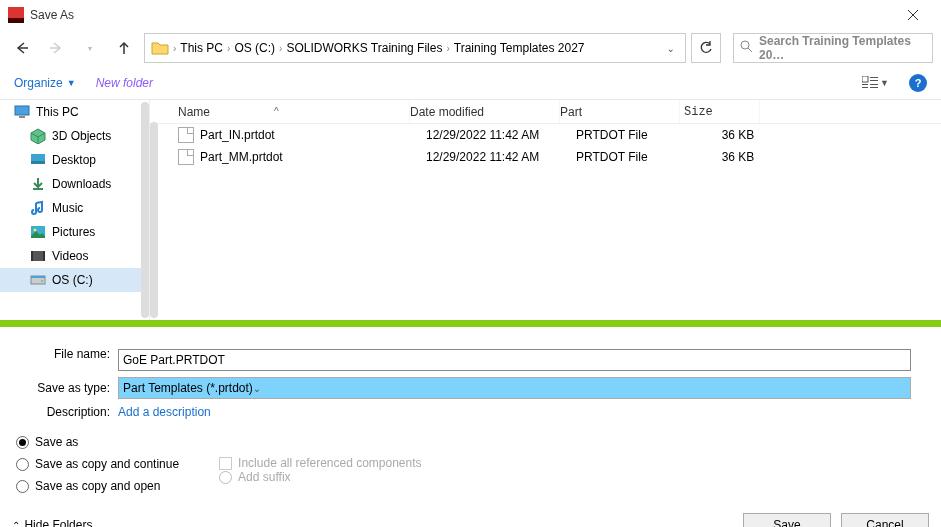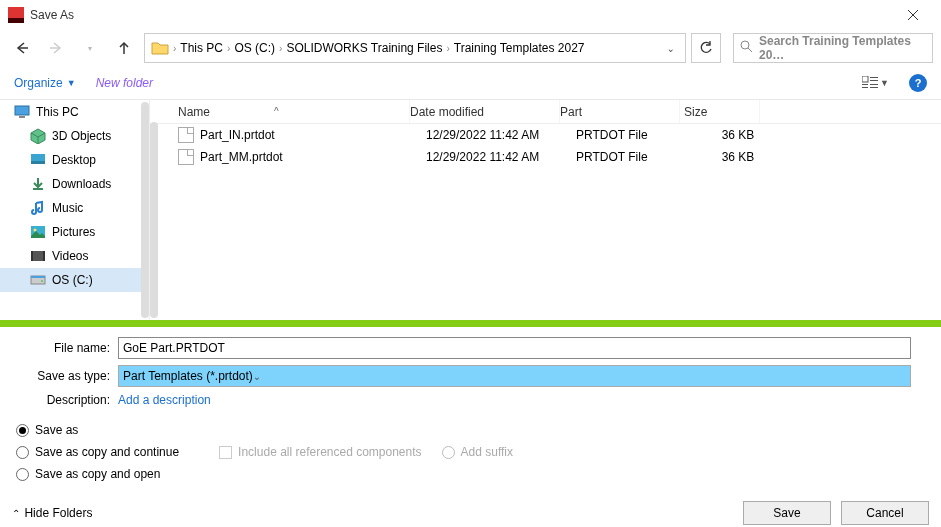--- a/index.html
+++ b/index.html
@@ -35,40 +35,40 @@
   .tree-item.sel { background: #d6e8f8; }
   .tree-item .ticon { width: 16px; height: 16px; display:flex; align-items:center; justify-content:center;}
   .filelist { flex: 1; position:relative;}
   .filelist::after { content:""; position:absolute; top:22px; bottom:2px; left:0; width:8px; background:#ddd; border-radius:4px;}
   .flhead { display: flex; height: 24px; border-bottom: 1px solid #eee; align-items:center; }
   .col-name { width: 260px; padding-left: 28px; display:flex; align-items:center; gap:4px;}
   .col-date { width: 150px; }
   .col-type { width: 120px; }
   .col-size { width: 80px; }
   .flhead > div { color:#333; border-right: 1px solid #f5f5f5; height:100%; display:flex; align-items:center;}
-  .flhead .col-size { justify-content:flex-start; padding-left: 4px;}
+  .flhead .col-size { justify-content:flex-start; padding-left: 4px; font-family: Liberation Mono, monospace;}
   .flhead .sort { color:#666; font-size:10px; margin-left:60px;}
   .flrow { display: flex; height: 22px; align-items: center; padding-left: 16px;}
   .flrow .col-name { padding-left: 12px; display:flex; align-items:center; gap:6px;}
   .flrow .col-size { text-align:center; padding-left: 4px;}
   .fileicon { width:16px; height:16px; border:1px solid #aaa; position:relative; background:#fff;}
   .fileicon::before { content:""; position:absolute; top:0; right:0; width:5px; height:5px; background:#fff; border-left:1px solid #aaa; border-bottom:1px solid #aaa;}
   .bottom { border-top: 7px solid #84cc16; padding: 10px 30px 8px 10px; }
   .field-row { display: flex; align-items: center; margin-bottom: 6px; }
   .field-row .lbl { width: 108px; text-align: right; padding-right: 8px; }
-  .field-row .inp { flex: 1; height: 22px; border: 1px solid #888; padding: 0 4px; background:#fff;}
+  .field-row .inp { flex: 1; height: 22px; border: 1px solid #888; padding: 0 4px; background:#fff;margin-top:12px;}
   .field-row .sel { flex: 1; height: 22px; border: 1px solid #aaa; padding: 0 4px; background:#7dd3fc; display:flex; align-items:center; justify-content:flex-start;}
   .desc-link { color: #1a6fcf; }
   .options { display: flex; padding: 10px 0 8px 6px; gap: 40px; }
   .radios { display: flex; flex-direction: column; gap: 8px; }
   .radio-row { display: flex; align-items: center; gap: 6px; }
   .radio { width: 13px; height: 13px; border: 1px solid #666; border-radius: 50%; position:relative;}
   .radio.checked::after { content:""; position:absolute; top:2px; left:2px; width:7px; height:7px; background:#000; border-radius:50%;}
   .radio.dim { border-color:#bbb;}
-  .checks { display: flex; flex-direction: row; gap: 20px; }
+  .checks { display: flex; flex-direction: column; gap: 0; margin-top: 21px; }
   .check-row { display: flex; align-items: center; gap: 6px; }
   .check { width: 13px; height: 13px; border: 1px solid #888; }
   .check.dim { border-color:#ccc;}
   .dim { color: #aaa; }
   .prefixrow { display:flex; align-items:center; gap:10px;}
   .txtbox { width: 72px; height: 22px; border: 1px solid #aaa; }
   .advbtn { width: 110px; height: 24px; background:#efefef; border:1px solid #ddd; color:#aaa; display:flex;align-items:center;justify-content:center;}
   .footer { display: flex; align-items: center; padding: 4px 12px 6px 12px; }
   .hide { display:flex; align-items:center; gap:4px;}
   .fspacer { flex:1; }

